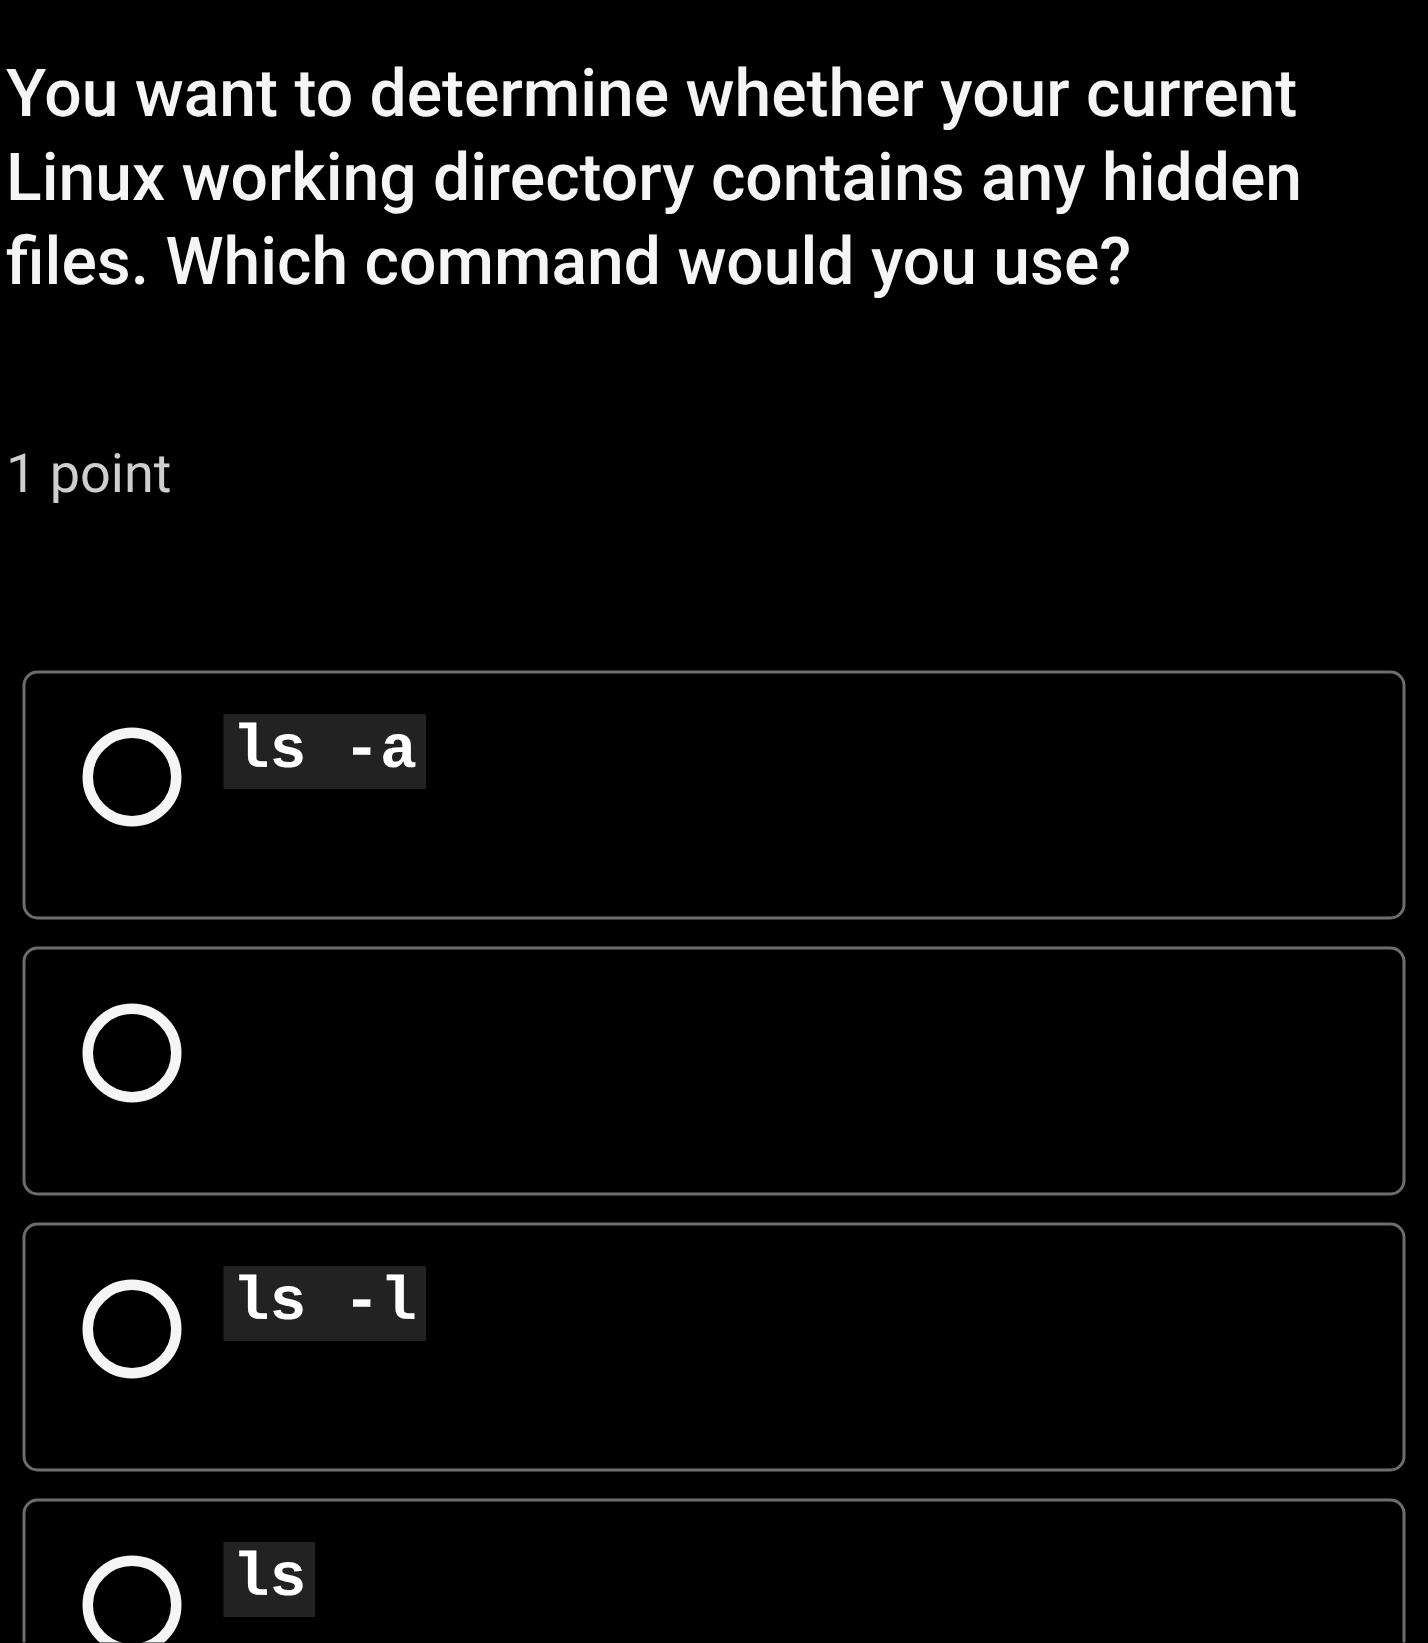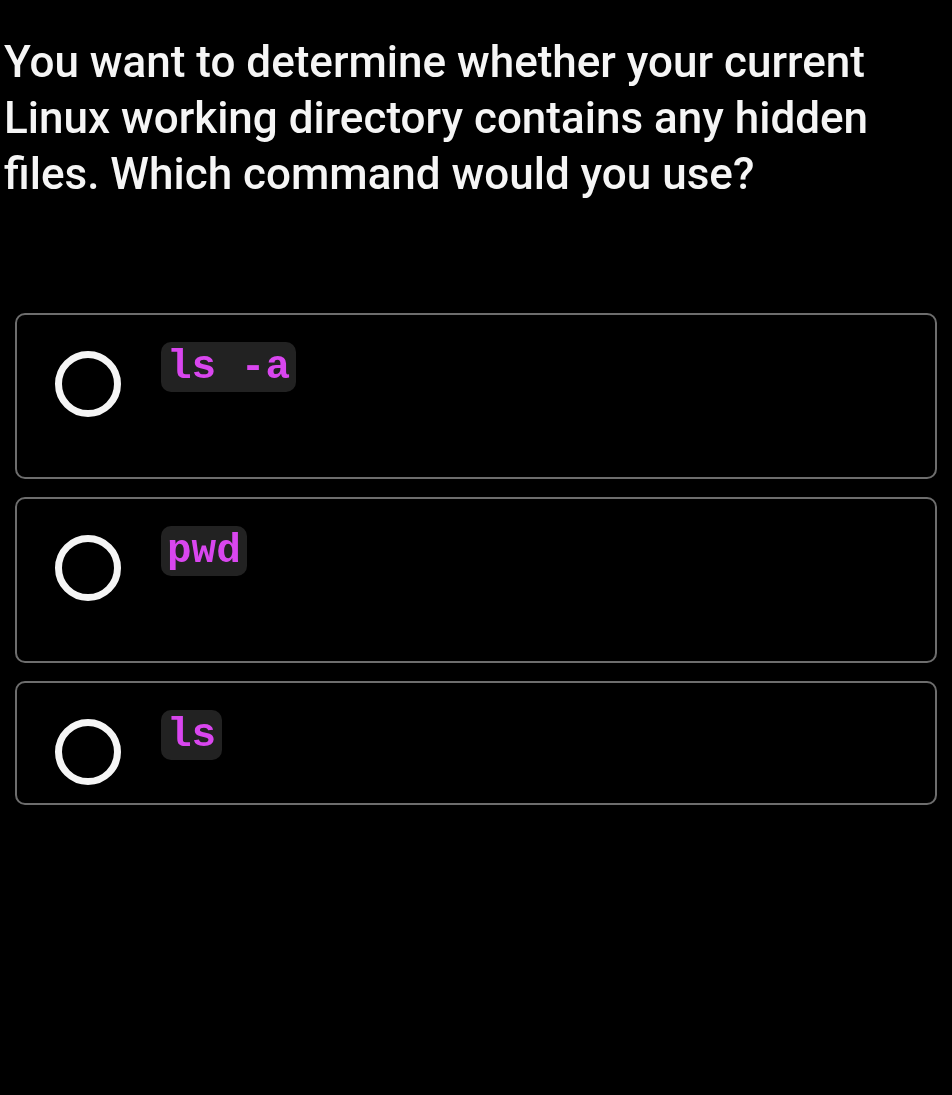--- a/index.html
+++ b/index.html
@@ -49,47 +49,50 @@
       height: 66px;
       border: 7px solid #f5f5f5;
       border-radius: 50%;
       flex-shrink: 0;
       margin-top: 9px;
     }
     .code-text {
       font-family: "SFMono-Regular", Consolas, "Liberation Mono", Menlo, Courier, monospace;
       font-size: 41px;
       font-weight: 600;
-      color: #d946ef;
+      color: #ffffff;
       background-color: #222222;
       padding: 2px 6px;
-      margin-left: 40px;
+      margin-left: 28px;
       display: inline-block;
-      border-radius: 10px;
     }
     .option-card-last {
       padding-bottom: 18px;
     }
   </style>
 </head>
 <body>
 
 <div class="question-section">
   <div class="question-text">You want to determine whether your current Linux working directory contains any hidden files. Which command would you use?</div>
+  <div class="points-text">1 point</div>
 </div>
 
 <div class="options-container">
   <div class="option-card">
     <div class="radio-circle"></div>
     <span class="code-text">ls -a</span>
   </div>
 
   <div class="option-card">
     <div class="radio-circle"></div>
-    <span class="code-text">pwd</span>
   </div>
 
+  <div class="option-card">
+    <div class="radio-circle"></div>
+    <span class="code-text">ls -l</span>
+  </div>
 
   <div class="option-card option-card-last">
     <div class="radio-circle"></div>
     <span class="code-text">ls</span>
   </div>
 </div>
 
 </body></html>

